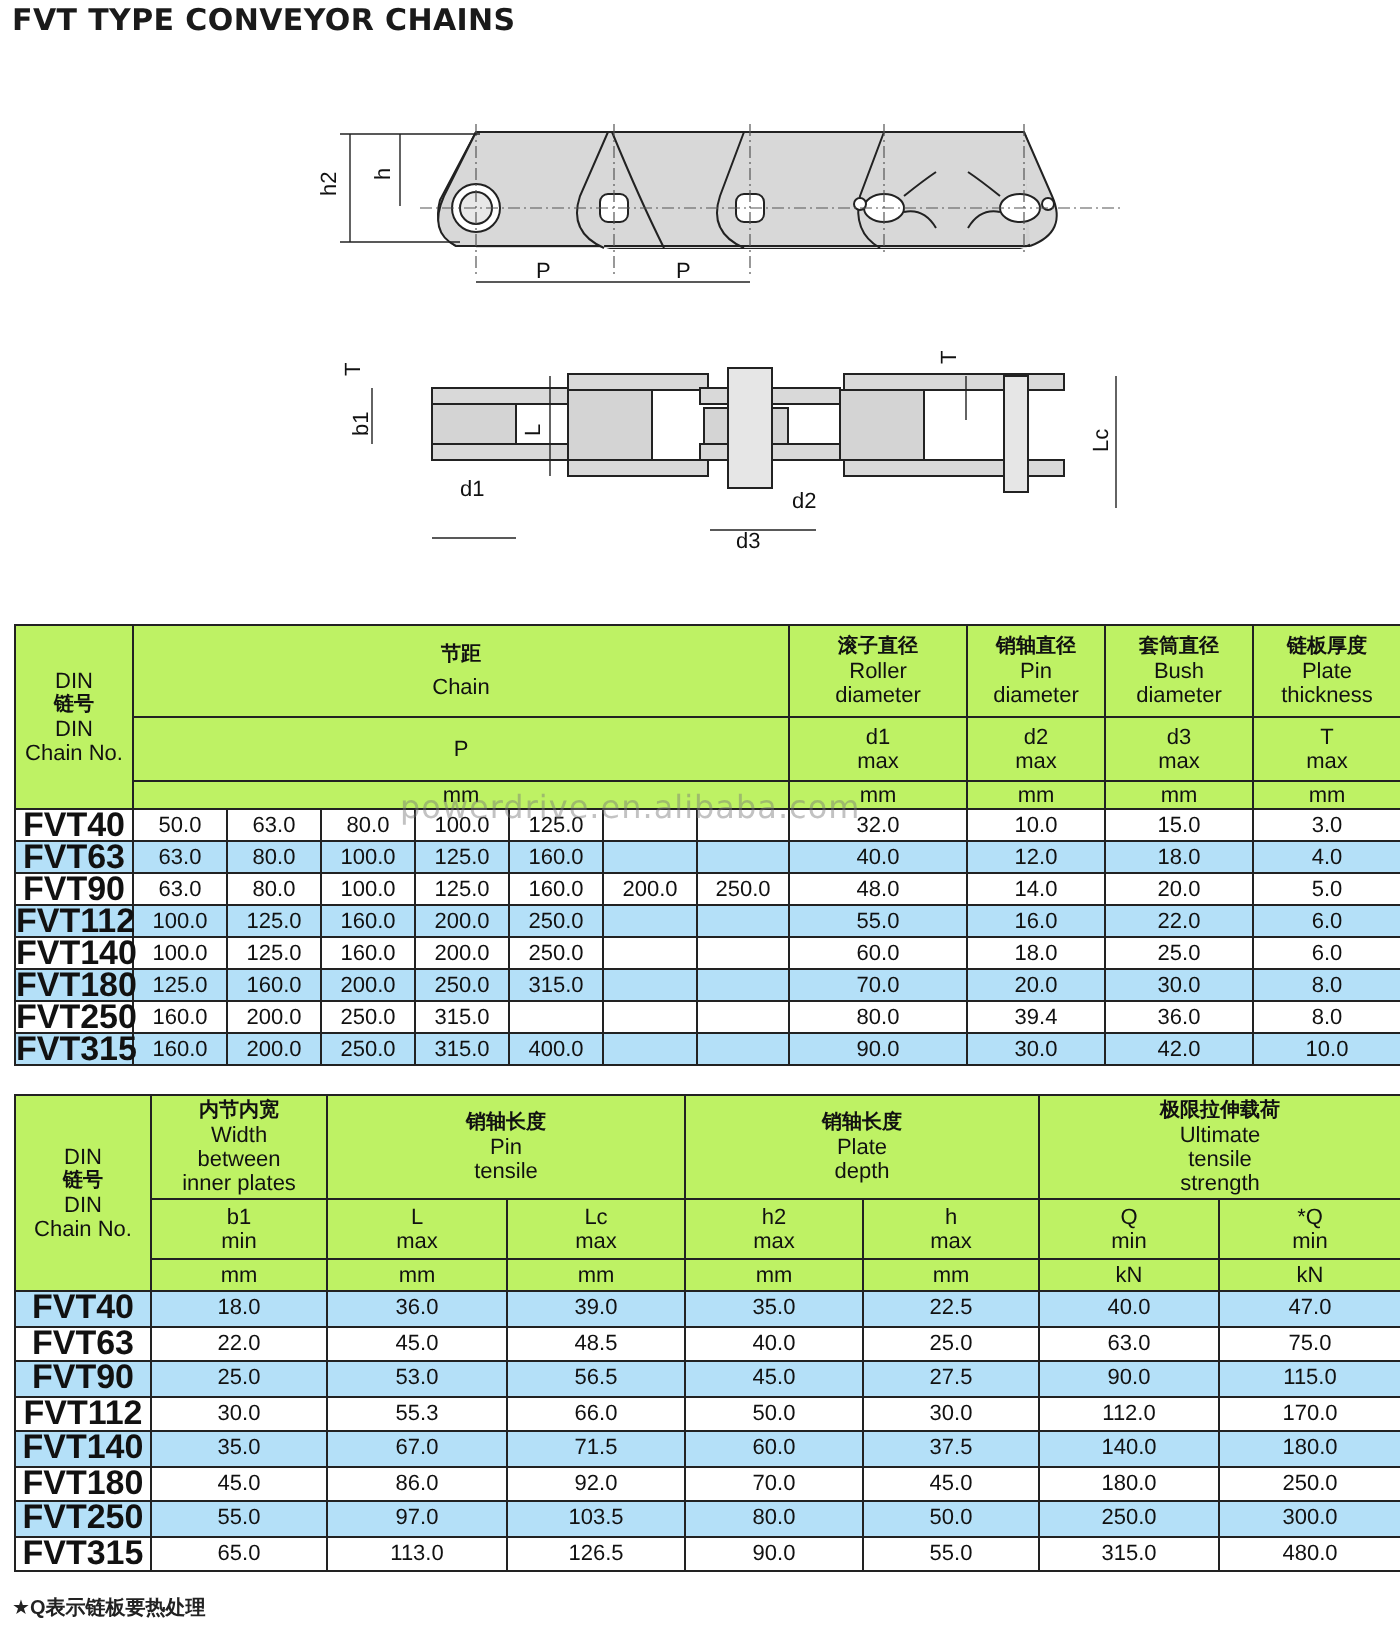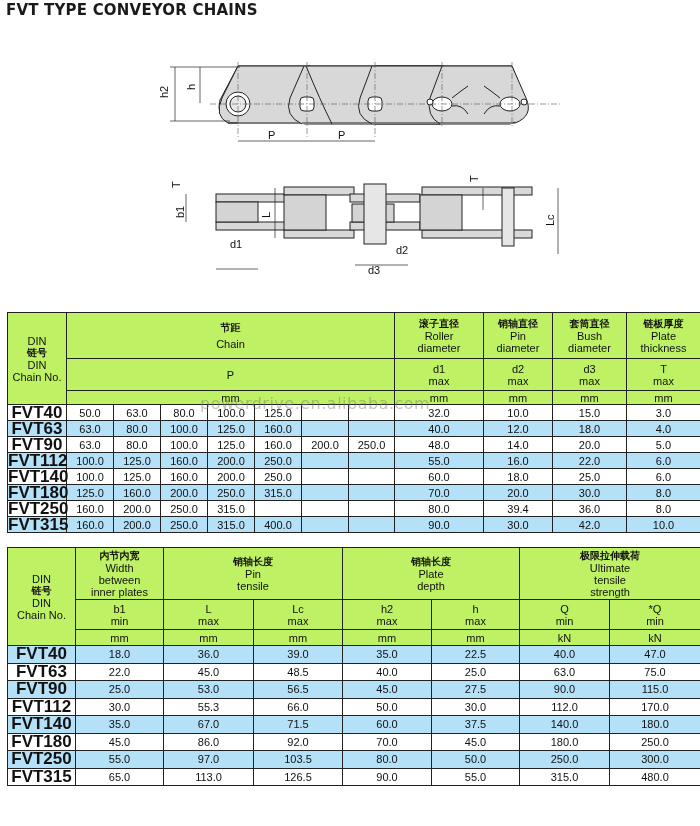--- a/index.html
+++ b/index.html
@@ -469,13 +469,14 @@
         <td>126.5</td>
         <td>90.0</td>
         <td>55.0</td>
         <td>315.0</td>
         <td>480.0</td>
       </tr>
     </tbody>
 </table>
 
 <div class="notes">
+  <div class="cn">★Q表示链板要热处理</div>
 </div>
 
 </body></html>

